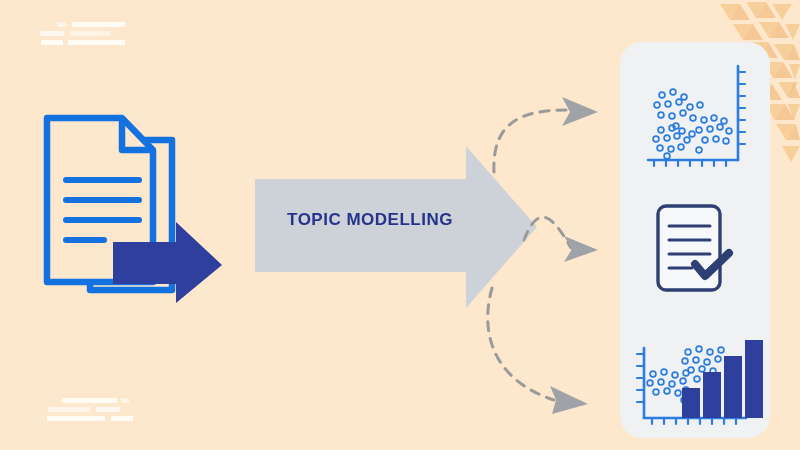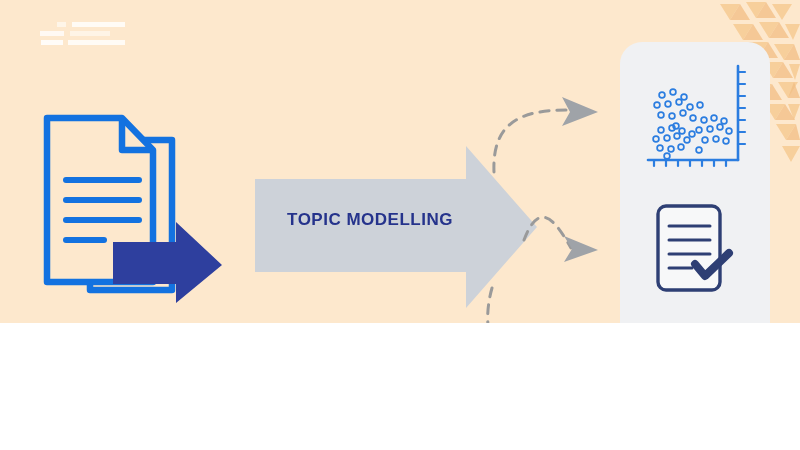--- a/index.html
+++ b/index.html
@@ -3,21 +3,21 @@
 <meta charset="utf-8">
 <style>
   html, body {
     margin: 0;
     padding: 0;
     background: #ffffff;
   }
   #canvas {
     position: relative;
     width: 800px;
-    height: 323px;
+    height: 450px;
     overflow: hidden;
     font-family: "Liberation Sans", sans-serif;
     background: #fdba74;
   }
   .layer {
     position: absolute;
     top: 0; left: 0;
     width: 800px;
     height: 450px;
   }

